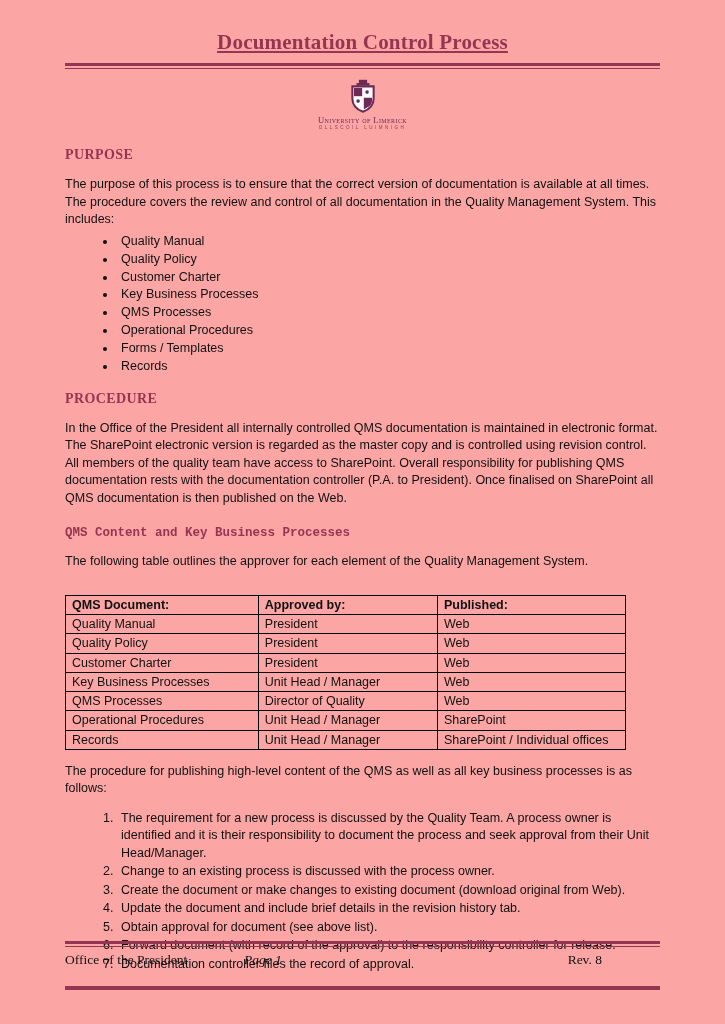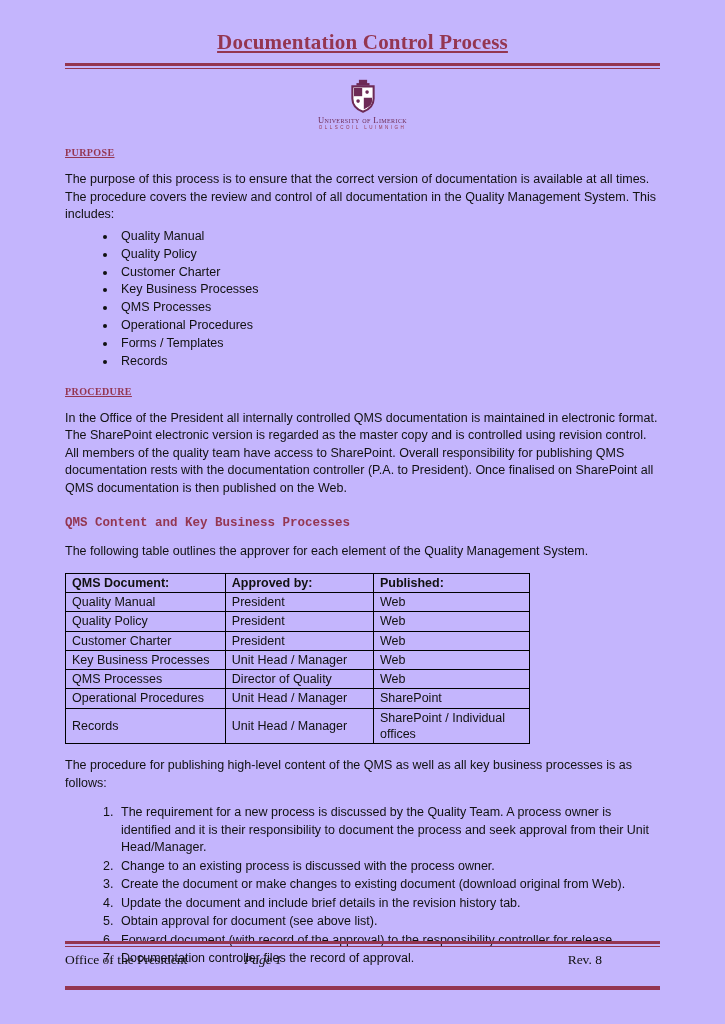--- a/index.html
+++ b/index.html
@@ -2,21 +2,21 @@
 <html style="--accent: #943651; --crest: #6d2a56;"><head>
 <meta charset="utf-8">
 <style>
   :root { --accent:#943651; --crest:#6d2a56; }
   * { box-sizing: border-box; }
   html,body { margin:0; padding:0; background:#ffffff; }
   .page {
     position:relative;
     width:725px; height:1024px;
     margin:0 auto;
-    background:#c4b5fd;
+    background:#fca5a5;
     font-family:"Liberation Sans", sans-serif;
     font-size:12.5px;
     color:#111;
     padding:30px 65px 0 65px;
     overflow:hidden;
   }
   .doc-title {
     font-family:"Liberation Serif", serif;
     font-size:21px;
     font-weight:bold;
@@ -41,48 +41,47 @@
   .logo-sub {
     font-size:4.5px;
     letter-spacing:2.5px;
     color:var(--accent);
     text-transform:uppercase;
     margin-top:1px;
   }
 
   .section-heading {
     font-family:"Liberation Serif", serif;
-    font-size:10px;
+    font-size:14px;
     font-weight:bold;
     color:var(--accent);
     letter-spacing:0.4px;
     margin:16px 0 0 0;
-    text-decoration:underline;
   }
   p.body-text { margin:13px 0 0 0; line-height:1.4; }
 
   ul.bullets {
     margin:4px 0 0 0;
     padding-left:52px;
     list-style:disc outside;
   }
   ul.bullets li { margin:1px 0; line-height:1.35; padding-left:4px; }
 
   .subsection-heading {
     font-family:Liberation Mono, monospace;
     font-size:12.5px;
     font-weight:bold;
     color:var(--accent);
     margin:19px 0 0 0;
   }
 
   table.approvals {
     border-collapse:collapse;
-    width:465px;
-    margin-top:12px;
+    width:561px;
+    margin-top:24px;
     font-size:12.5px;
   }
   table.approvals th, table.approvals td {
     border:1px solid #000;
     padding:1px 6px;
     text-align:left;
     font-weight:normal;
     line-height:1.3;
   }
   table.approvals th { font-weight:bold; }

